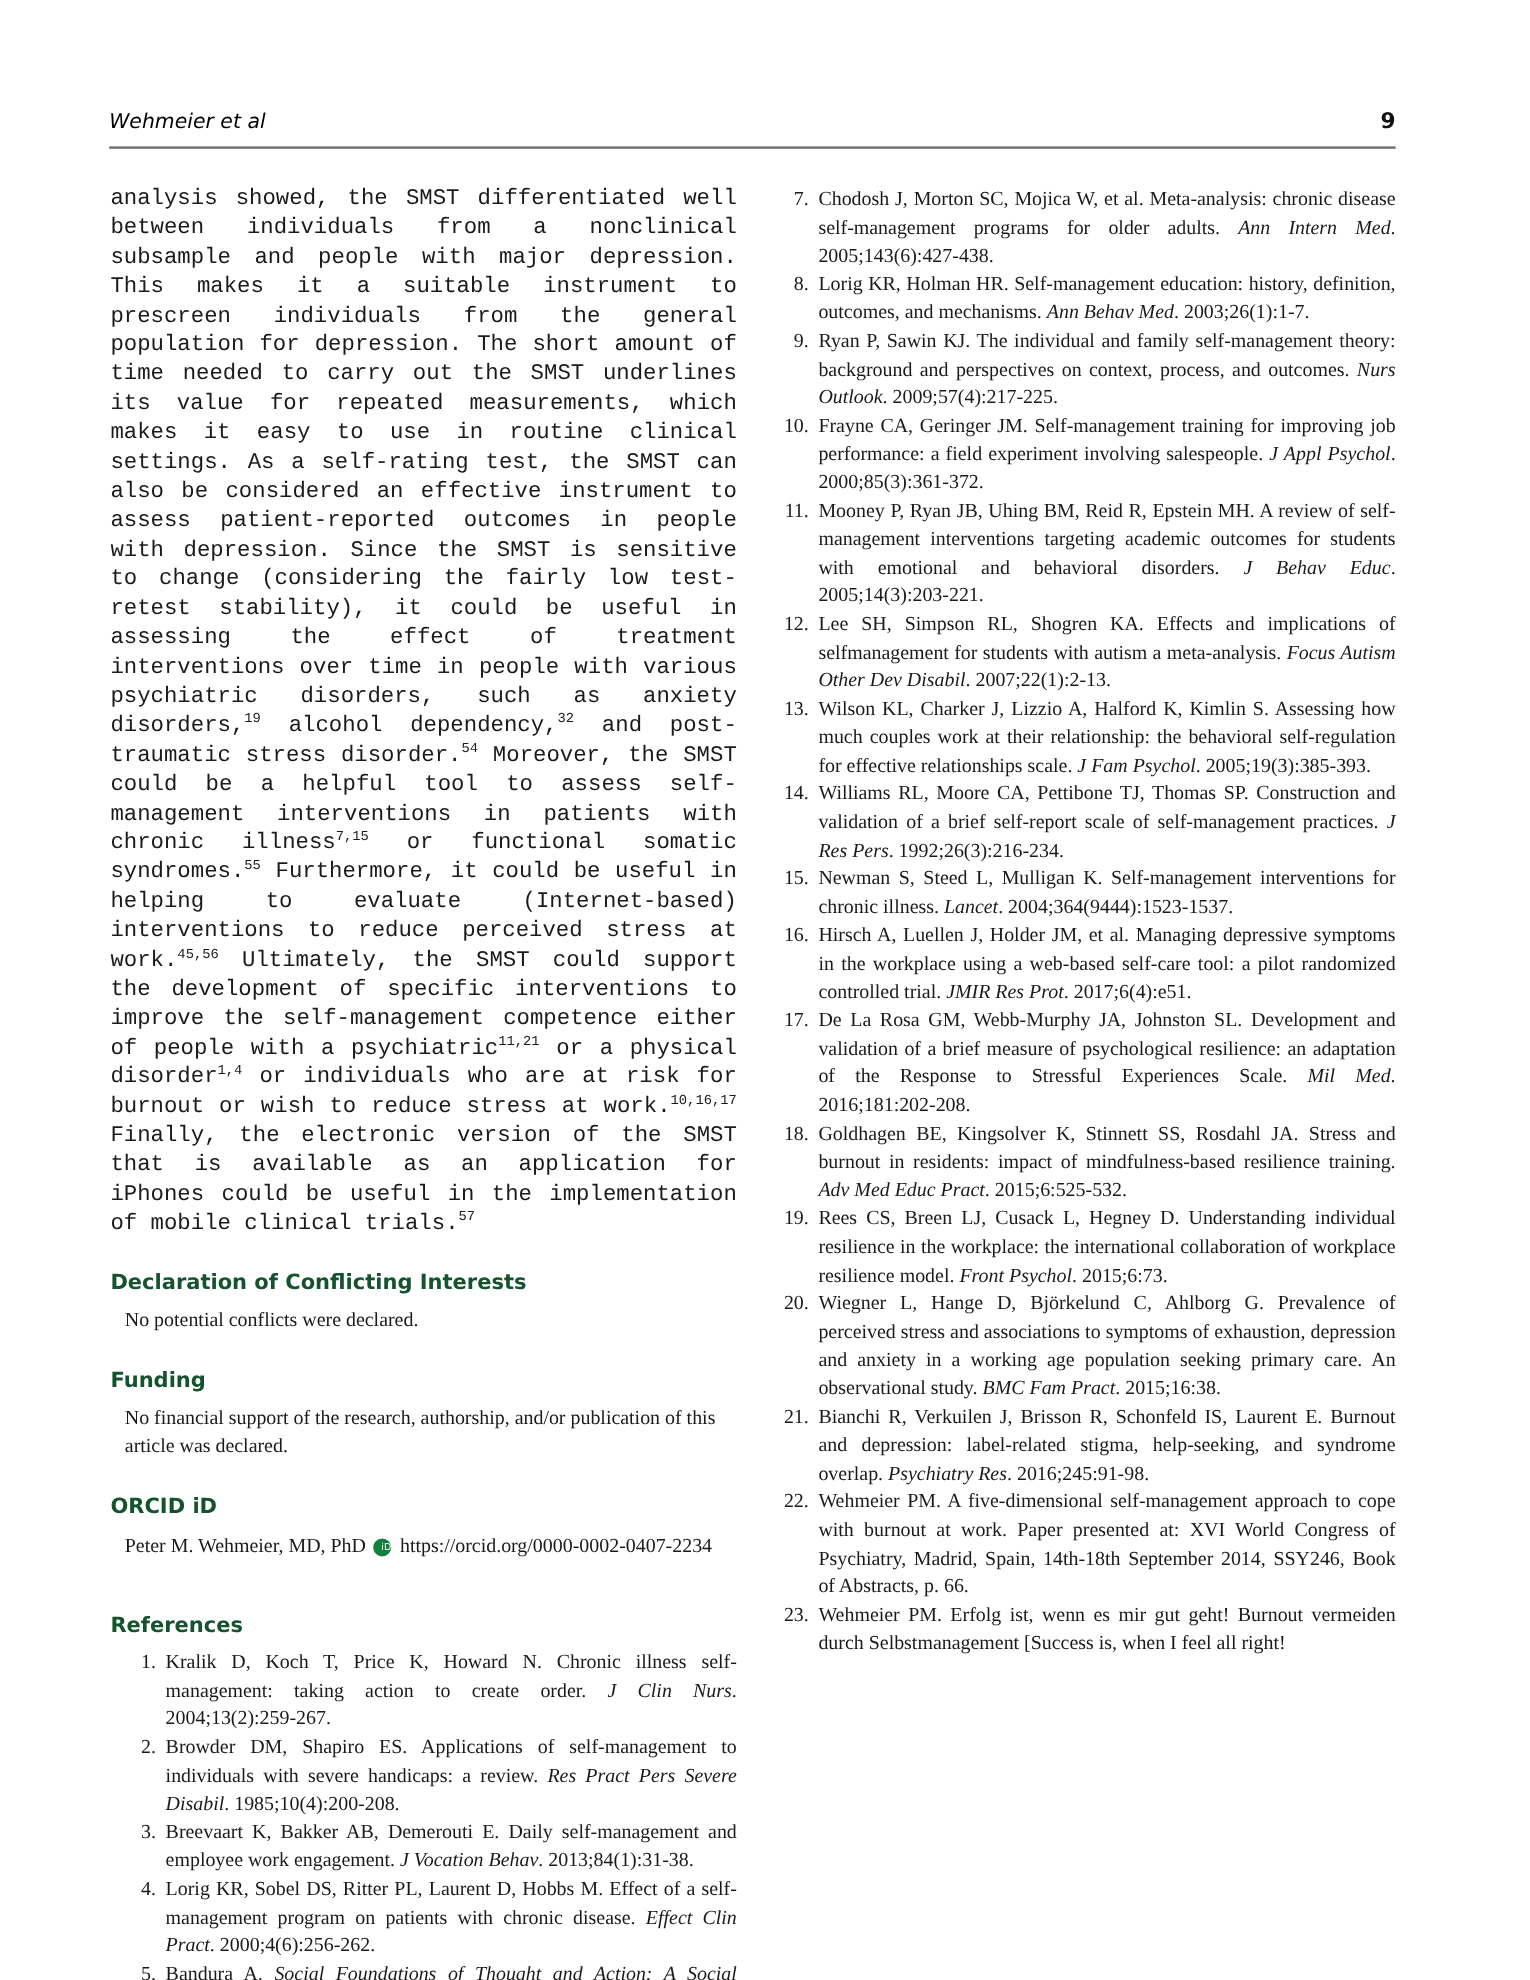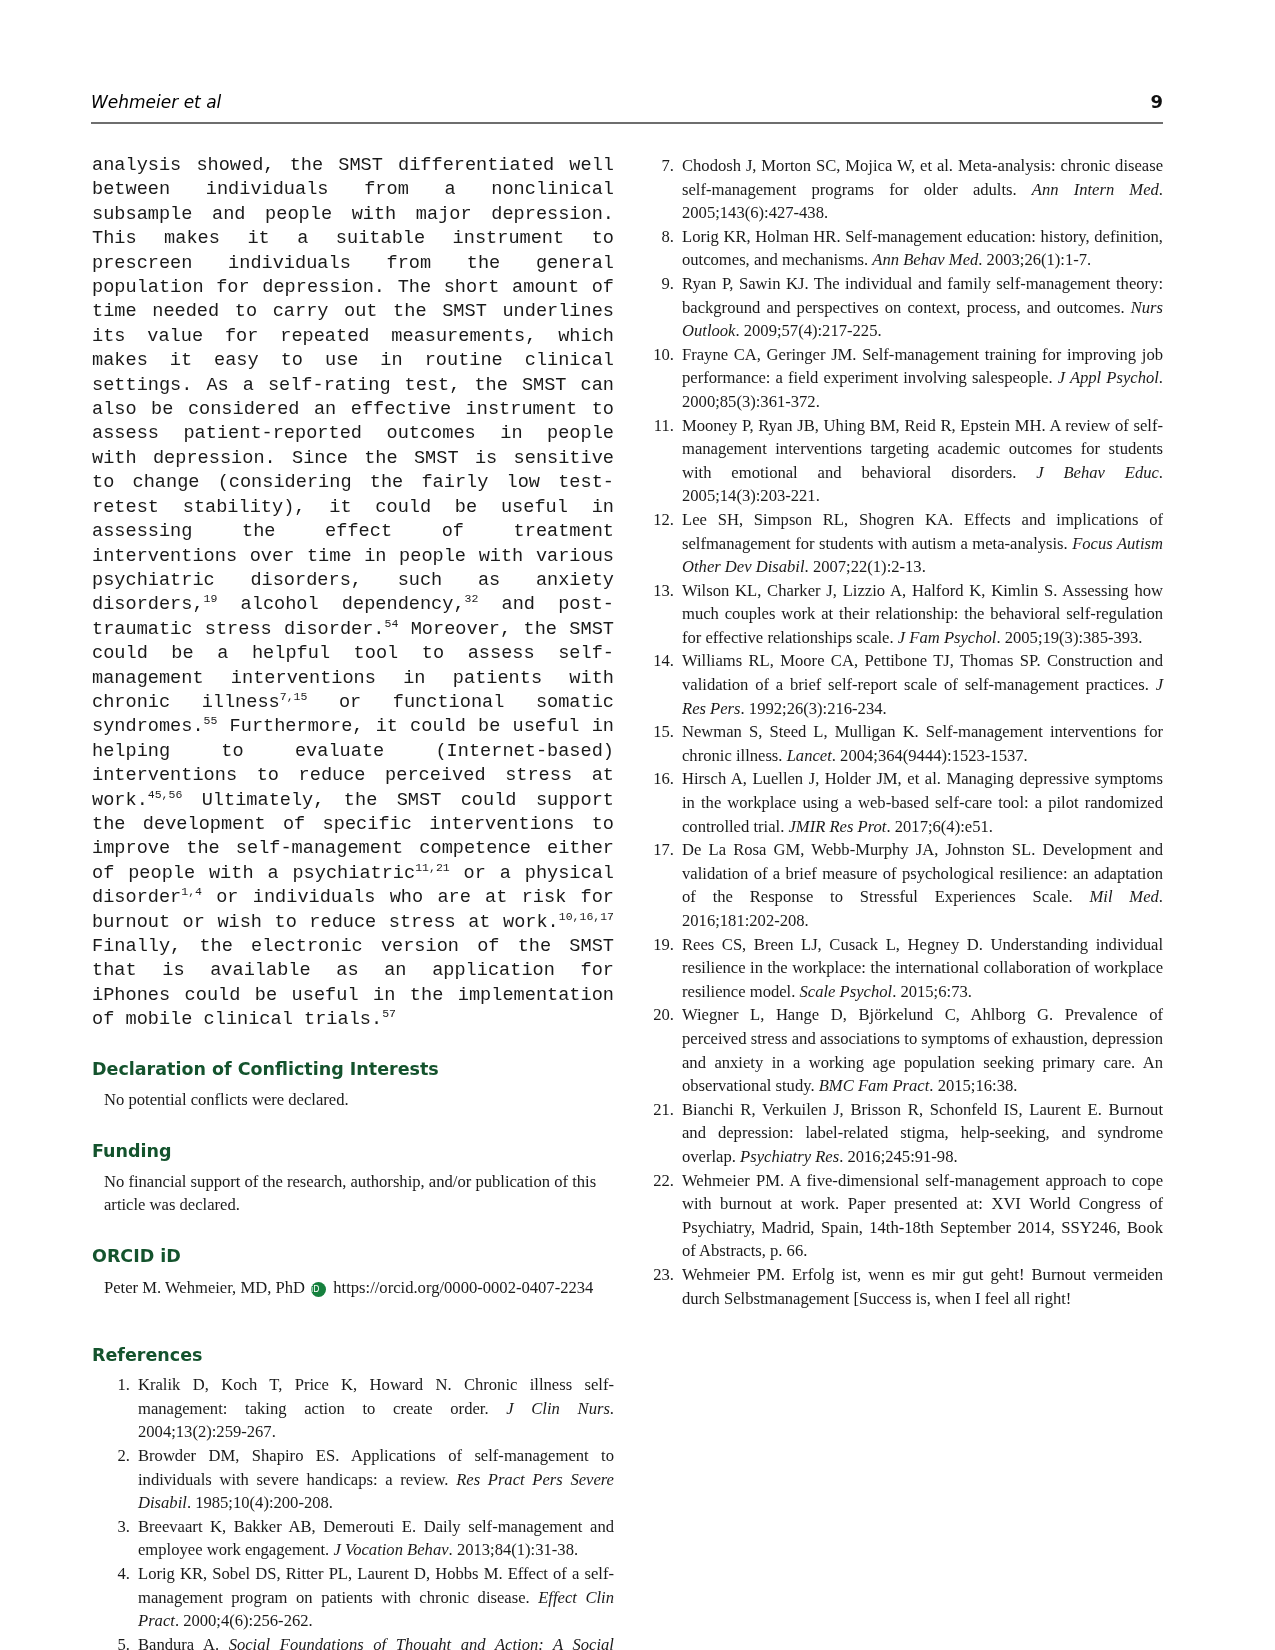--- a/index.html
+++ b/index.html
@@ -27,21 +27,21 @@
 
     .sec-conflict { margin-top: 24px; }
     .sec-funding { margin-top: 28px; }
     .sec-orcid { margin-top: 28px; }
     .sec-refs { margin-top: 44px; }
     .section-heading + .section-body { margin-top: 7px; }
 
     .orcid-icon {
       display: inline-block; width: 15px; height: 15px; border-radius: 50%;
       background: #15803d; color: #fff; font-family: "DejaVu Sans", sans-serif;
-      font-size: 8px; line-height: 15px; text-align: left; vertical-align: 1px; margin: 0 3px 0 2px;
+      font-size: 8px; line-height: 15px; text-align: right; vertical-align: 1px; margin: 0 3px 0 2px;
     }
 
     .ref-list { list-style: none; margin: 0; padding: 0; }
     .ref-item { position: relative; padding-left: 46px; text-align: justify; font-size: 16.6px; line-height: 23.6px; }
     .ref-num { position: absolute; left: 0; width: 38px; text-align: right; }
     .col-left .ref-list { margin-top: 6px; }
     .col-left .ref-item { padding-left: 46px; }
     .ref-item i { font-style: italic; }
   </style>
 </head>
@@ -95,19 +95,20 @@
     <li class="ref-item"><span class="ref-num">8.</span><span>Lorig KR, Holman HR. Self-management education: history, definition, outcomes, and mechanisms. </span><i>Ann Behav Med</i><span>. 2003;26(1):1-7.</span></li>
     <li class="ref-item"><span class="ref-num">9.</span><span>Ryan P, Sawin KJ. The individual and family self-management theory: background and perspectives on context, process, and outcomes. </span><i>Nurs Outlook</i><span>. 2009;57(4):217-225.</span></li>
     <li class="ref-item"><span class="ref-num">10.</span><span>Frayne CA, Geringer JM. Self-management training for improving job performance: a field experiment involving salespeople. </span><i>J Appl Psychol</i><span>. 2000;85(3):361-372.</span></li>
     <li class="ref-item"><span class="ref-num">11.</span><span>Mooney P, Ryan JB, Uhing BM, Reid R, Epstein MH. A review of self-management interventions targeting academic outcomes for students with emotional and behavioral disorders. </span><i>J Behav Educ</i><span>. 2005;14(3):203-221.</span></li>
     <li class="ref-item"><span class="ref-num">12.</span><span>Lee SH, Simpson RL, Shogren KA. Effects and implications of selfmanagement for students with autism a meta-analysis. </span><i>Focus Autism Other Dev Disabil</i><span>. 2007;22(1):2-13.</span></li>
     <li class="ref-item"><span class="ref-num">13.</span><span>Wilson KL, Charker J, Lizzio A, Halford K, Kimlin S. Assessing how much couples work at their relationship: the behavioral self-regulation for effective relationships scale. </span><i>J Fam Psychol</i><span>. 2005;19(3):385-393.</span></li>
     <li class="ref-item"><span class="ref-num">14.</span><span>Williams RL, Moore CA, Pettibone TJ, Thomas SP. Construction and validation of a brief self-report scale of self-management practices. </span><i>J Res Pers</i><span>. 1992;26(3):216-234.</span></li>
     <li class="ref-item"><span class="ref-num">15.</span><span>Newman S, Steed L, Mulligan K. Self-management interventions for chronic illness. </span><i>Lancet</i><span>. 2004;364(9444):1523-1537.</span></li>
     <li class="ref-item"><span class="ref-num">16.</span><span>Hirsch A, Luellen J, Holder JM, et al. Managing depressive symptoms in the workplace using a web-based self-care tool: a pilot randomized controlled trial. </span><i>JMIR Res Prot</i><span>. 2017;6(4):e51.</span></li>
     <li class="ref-item"><span class="ref-num">17.</span><span>De La Rosa GM, Webb-Murphy JA, Johnston SL. Development and validation of a brief measure of psychological resilience: an adaptation of the Response to Stressful Experiences Scale. </span><i>Mil Med</i><span>. 2016;181:202-208.</span></li>
-    <li class="ref-item"><span class="ref-num">19.</span><span>Rees CS, Breen LJ, Cusack L, Hegney D. Understanding individual resilience in the workplace: the international collaboration of workplace resilience model. </span><i>Scale Psychol</i><span>. 2015;6:73.</span></li>
+    <li class="ref-item"><span class="ref-num">18.</span><span>Goldhagen BE, Kingsolver K, Stinnett SS, Rosdahl JA. Stress and burnout in residents: impact of mindfulness-based resilience training. </span><i>Adv Med Educ Pract</i><span>. 2015;6:525-532.</span></li>
+    <li class="ref-item"><span class="ref-num">19.</span><span>Rees CS, Breen LJ, Cusack L, Hegney D. Understanding individual resilience in the workplace: the international collaboration of workplace resilience model. </span><i>Front Psychol</i><span>. 2015;6:73.</span></li>
     <li class="ref-item"><span class="ref-num">20.</span><span>Wiegner L, Hange D, Björkelund C, Ahlborg G. Prevalence of perceived stress and associations to symptoms of exhaustion, depression and anxiety in a working age population seeking primary care. An observational study. </span><i>BMC Fam Pract</i><span>. 2015;16:38.</span></li>
     <li class="ref-item"><span class="ref-num">21.</span><span>Bianchi R, Verkuilen J, Brisson R, Schonfeld IS, Laurent E. Burnout and depression: label-related stigma, help-seeking, and syndrome overlap. </span><i>Psychiatry Res</i><span>. 2016;245:91-98.</span></li>
     <li class="ref-item"><span class="ref-num">22.</span><span>Wehmeier PM. A five-dimensional self-management approach to cope with burnout at work. Paper presented at: XVI World Congress of Psychiatry, Madrid, Spain, 14th-18th September 2014, SSY246, Book of Abstracts, p. 66.</span><i></i><span></span></li>
     <li class="ref-item"><span class="ref-num">23.</span><span>Wehmeier PM. Erfolg ist, wenn es mir gut geht! Burnout vermeiden durch Selbstmanagement [Success is, when I feel all right!</span><i></i><span></span></li>
   </ol>
 </div>
 
 </body></html>

